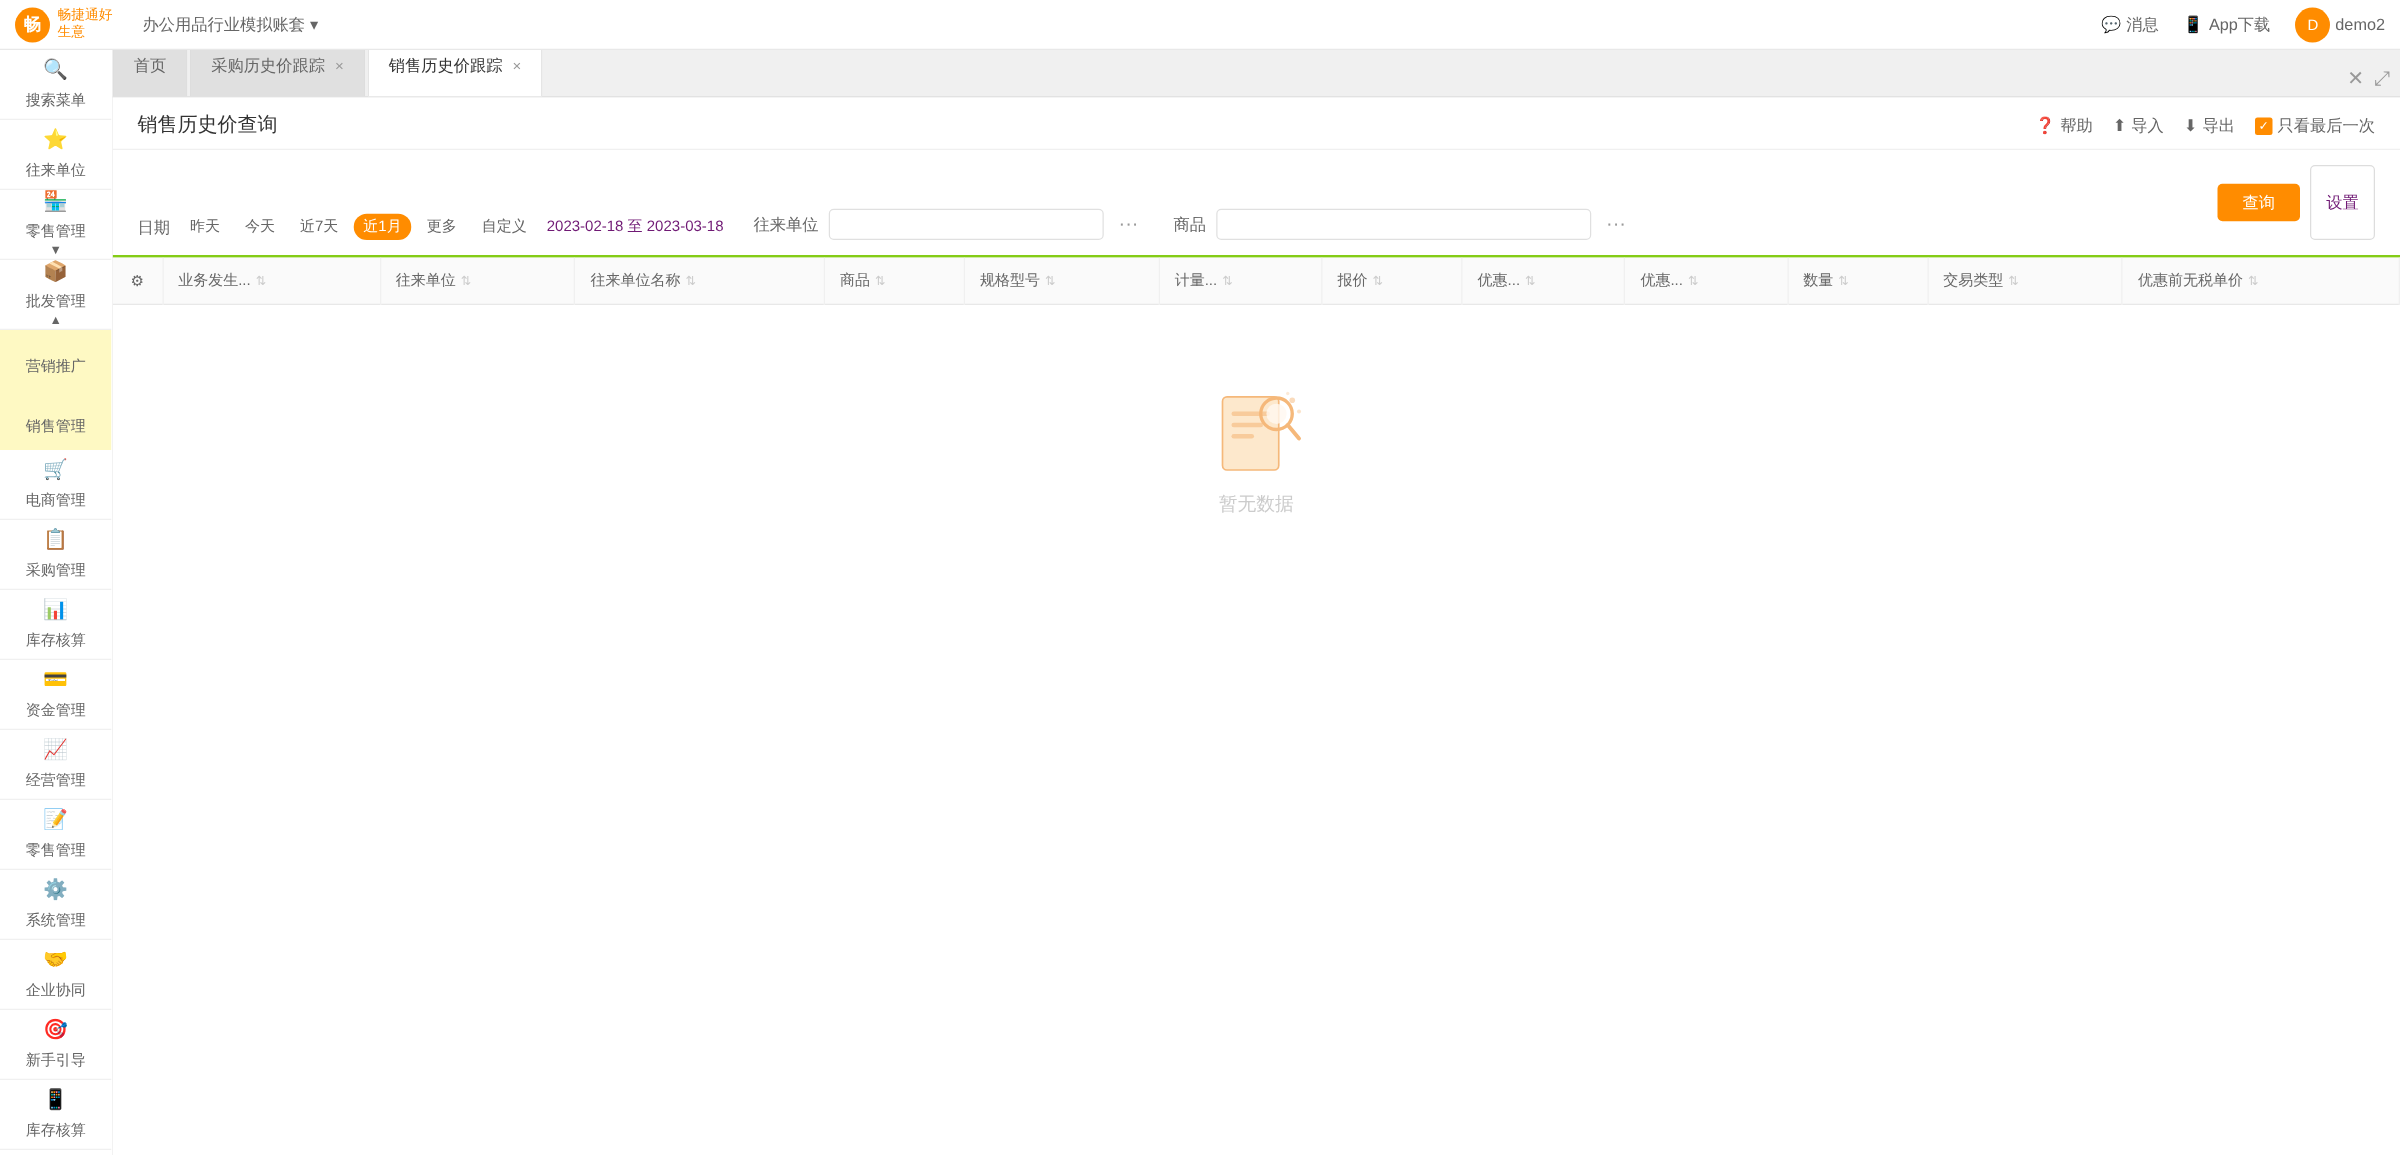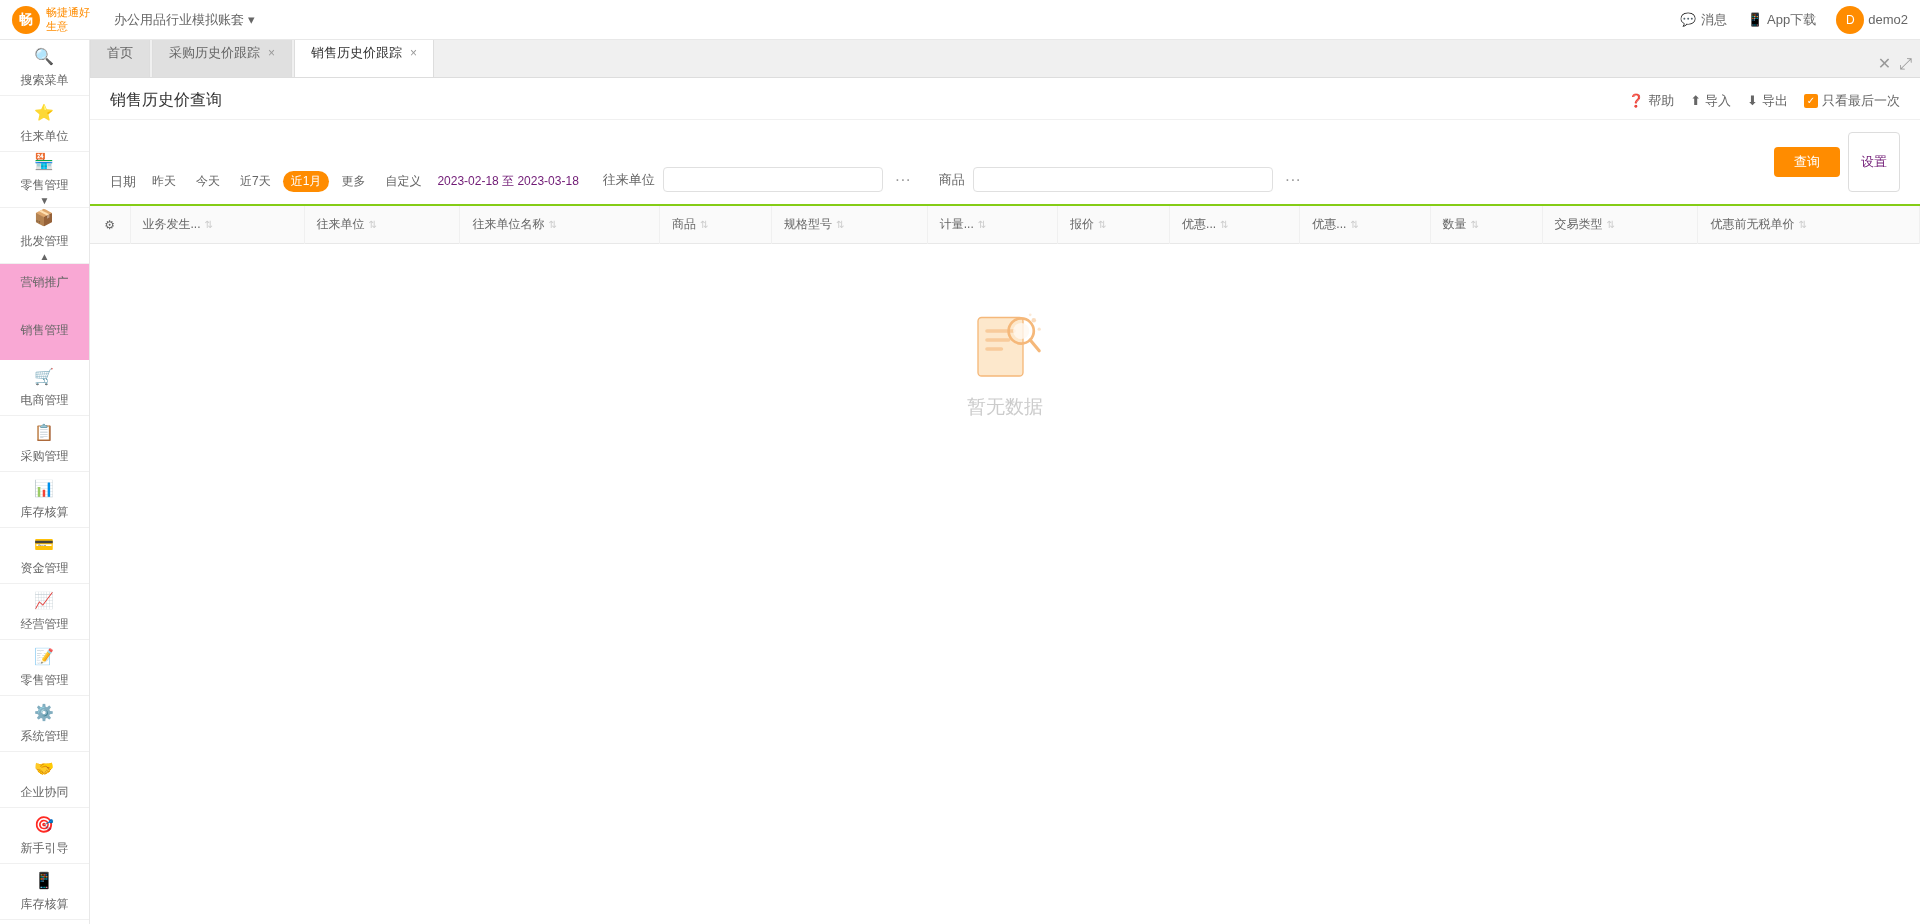--- a/index.html
+++ b/index.html
@@ -346,46 +346,46 @@
     }
 
     
     .empty-state {
       display: flex;
       flex-direction: column;
       align-items: center;
       justify-content: center;
       padding: 60px 20px;
       color: #ccc;
-      font-size: 19px;
+      font-size: 15px;
     }
     
     .empty-illustration {
       width: 90px;
       height: 90px;
       position: relative;
     }
     .empty-illustration svg {
       width: 100%;
       height: 100%;
     }
 
     
     .sidebar-sub-item {
       display: flex;
       flex-direction: column;
       align-items: center;
-      justify-content: flex-start;
+      justify-content: flex-end;
       padding: 10px 6px;
       cursor: pointer;
       font-size: 12px;
       color: #666;
       min-height: 48px;
       text-align: center;
-      background: #f9a8d4;
+      background: #fef9c3;
     }
   </style>
 </head>
 <body>
 
 <div class="top-header">
   <div class="top-header-left">
     <div class="logo-area">
       <div class="logo-icon">
         <span>畅</span>

